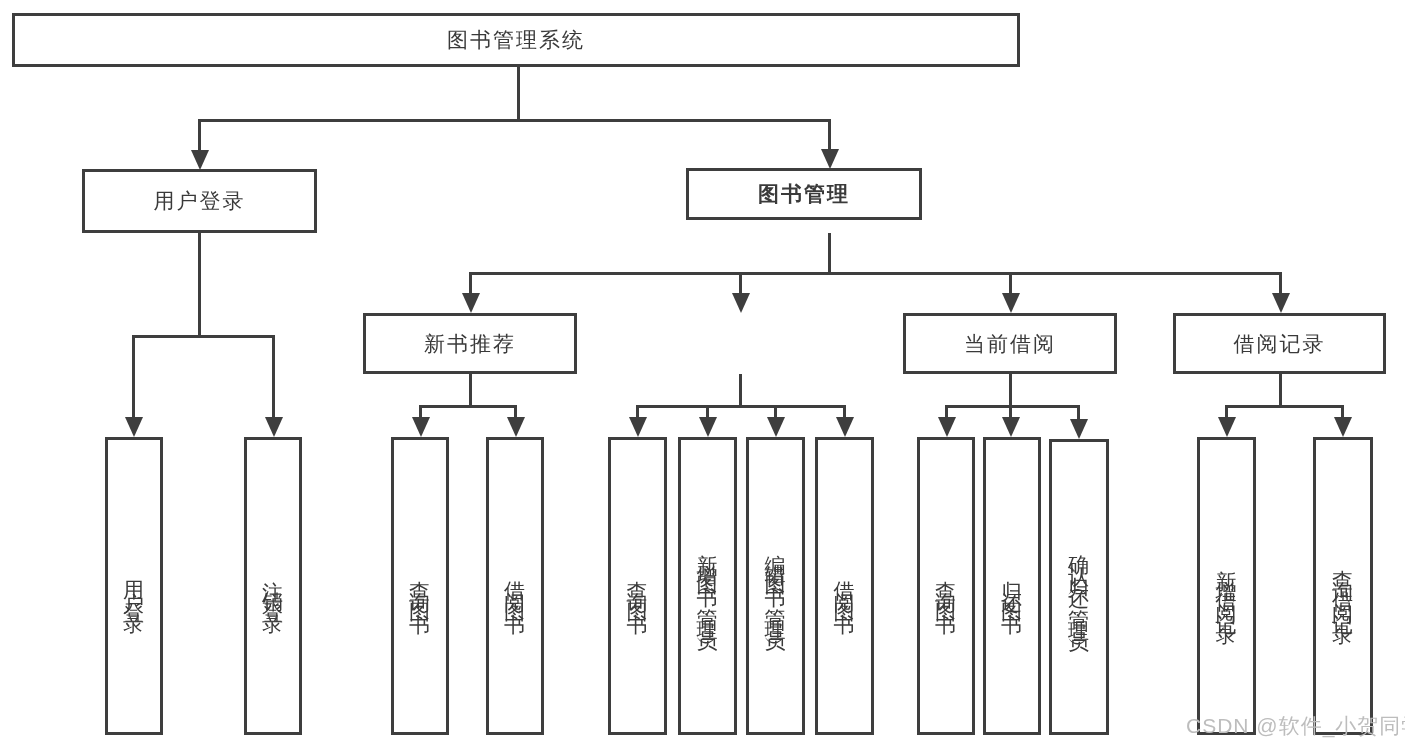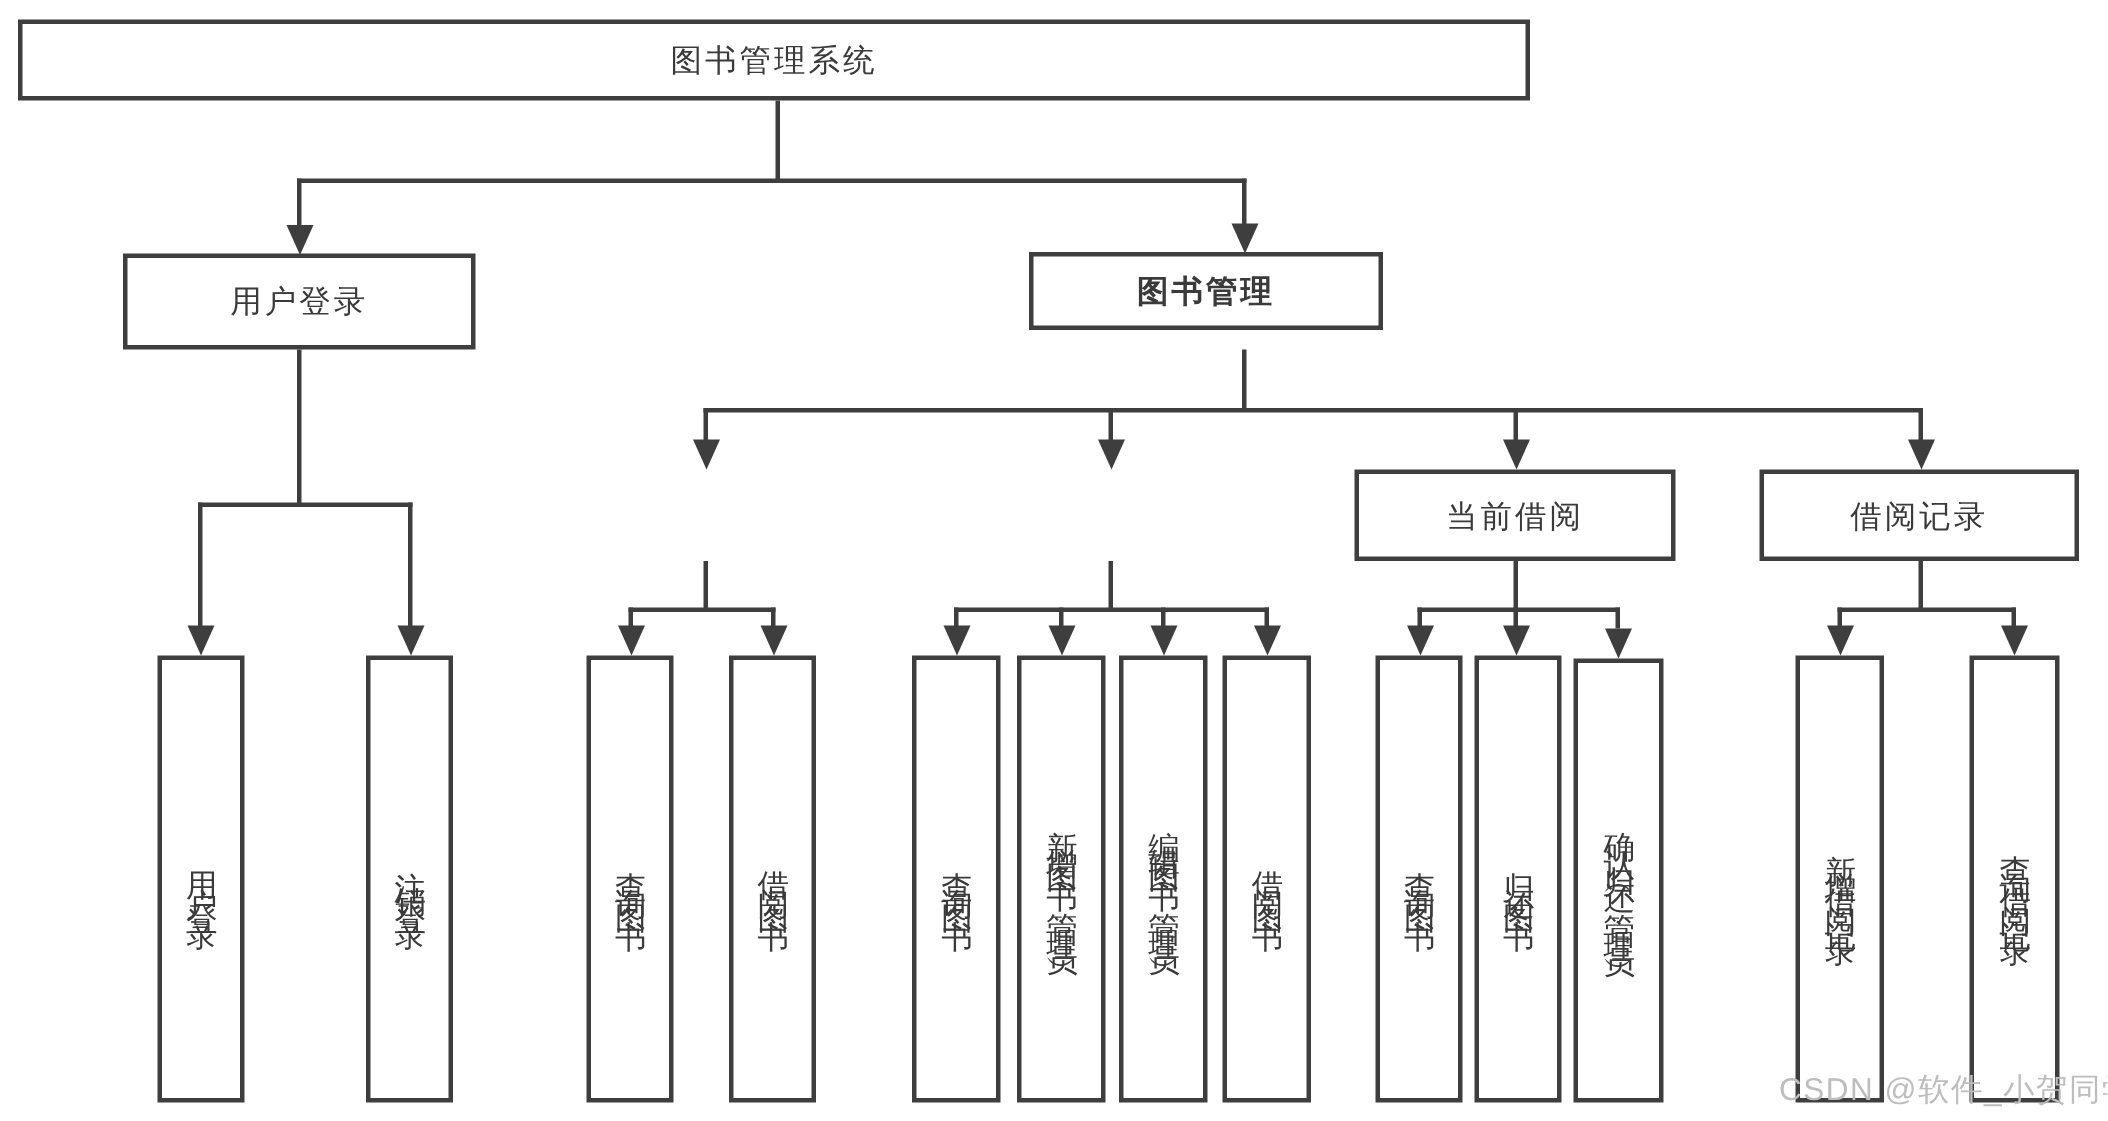--- a/index.html
+++ b/index.html
@@ -39,20 +39,23 @@
   </div>
 
   <div class="box hbox" style="left:82px;top:169px;width:235px;height:64px;">
     <span>用户登录</span>
   </div>
 
   <div class="box hbox" style="left:686px;top:168px;width:236px;height:52px;font-weight:bold;">
     <span>图书管理</span>
   </div>
 
+  <div class="box hbox" style="left:363px;top:313px;width:214px;height:61px;">
+    <span>新书推荐</span>
+  </div>
 
 
   <div class="box hbox" style="left:903px;top:313px;width:214px;height:61px;">
     <span>当前借阅</span>
   </div>
 
   <div class="box hbox" style="left:1173px;top:313px;width:213px;height:61px;text-align:center;">
     <span>借阅记录</span>
   </div>
 

